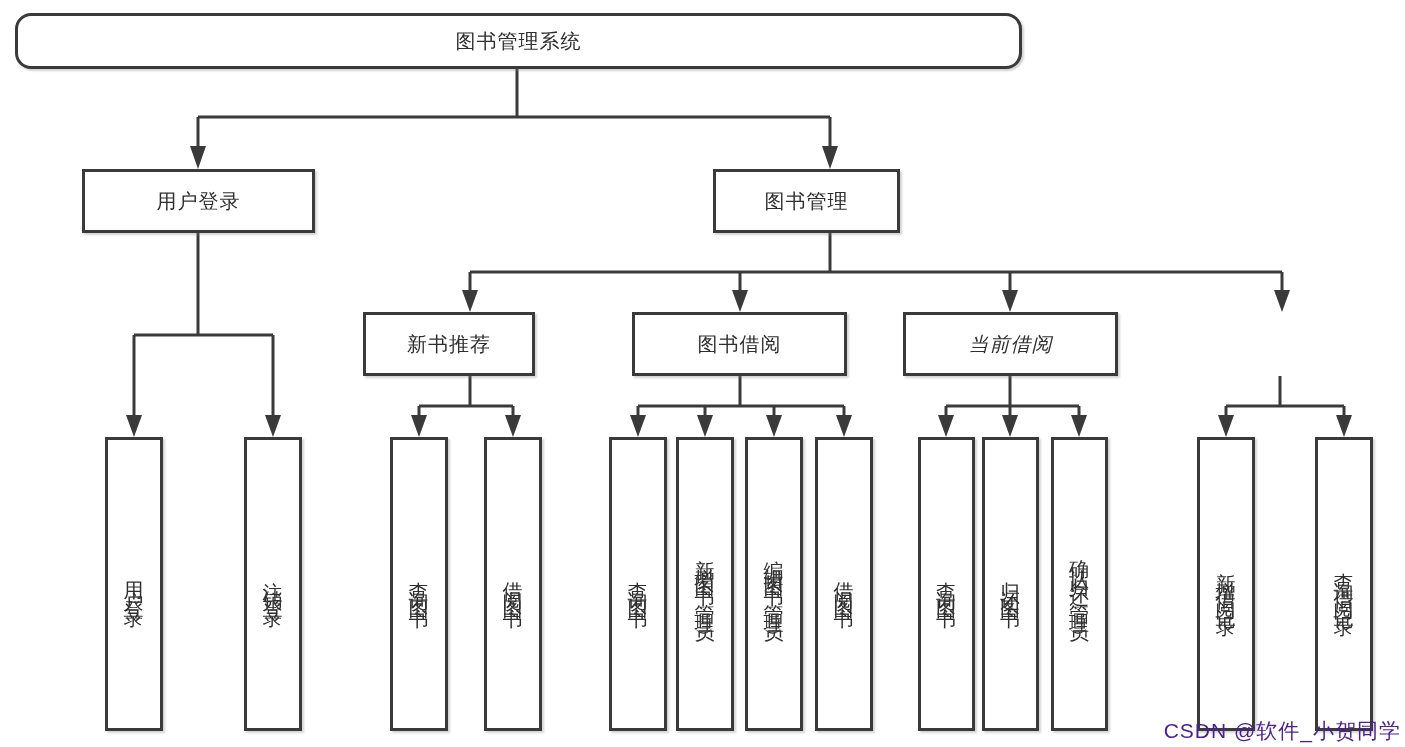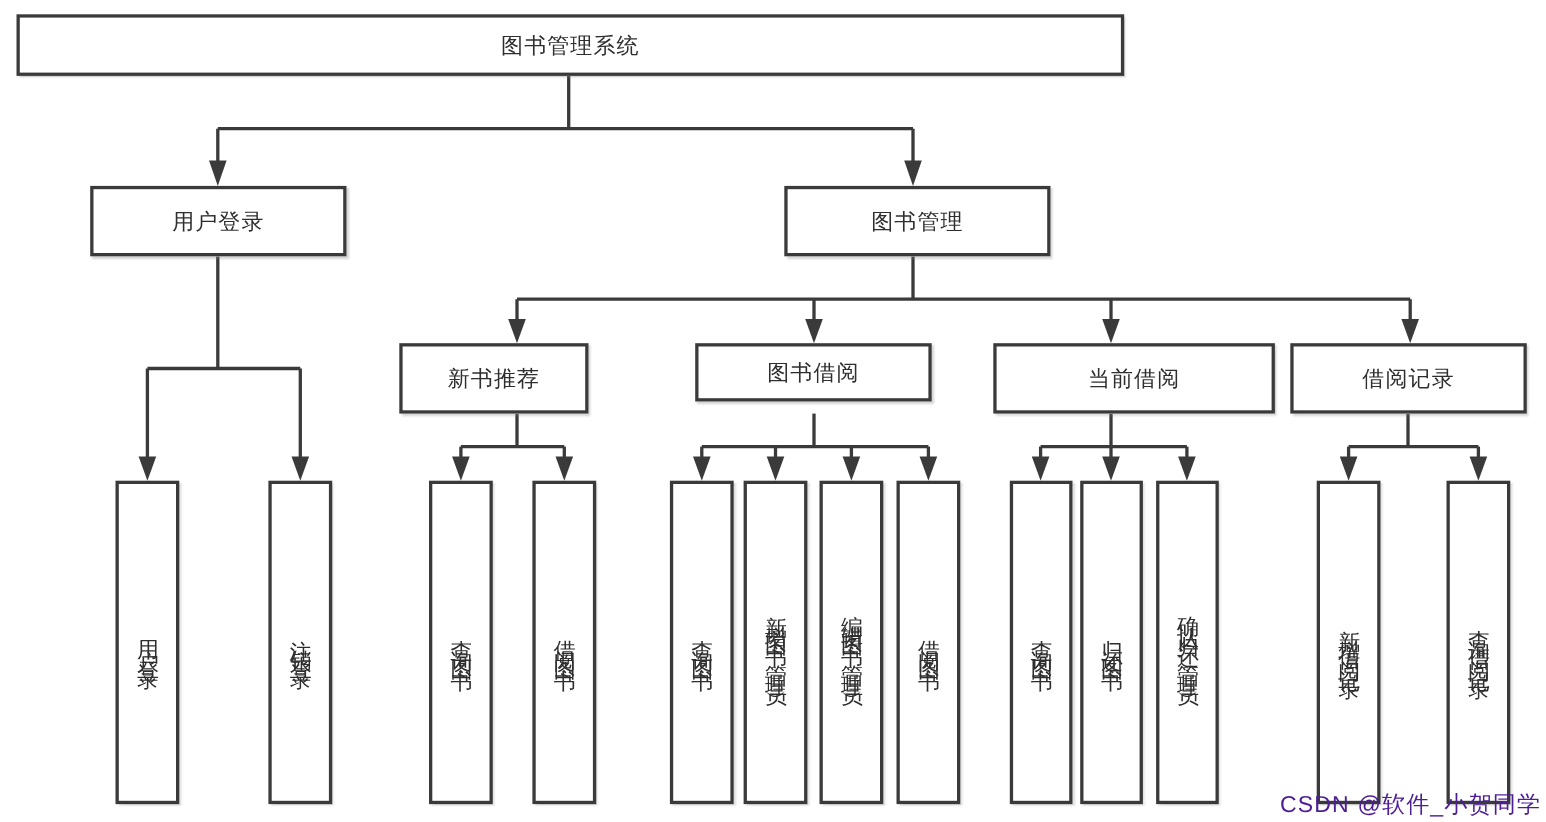--- a/index.html
+++ b/index.html
@@ -40,28 +40,28 @@
   }
   #watermark{
     position:absolute;
     right:4px;bottom:2px;
     font-size:21px;
     color:#4c1d95;
     letter-spacing:1px;
     z-index:5;
   }
   
-  #n-root{left:15px;top:13px;width:1007px;height:56px;}
+  #n-root{left:15px;top:13px;width:1007px;height:56px;border-radius:16px;}
   
   #n-l2-0{left:82px;top:169px;width:233px;height:64px;}
-  #n-l2-1{left:713px;top:169px;width:242px;height:64px;}
+  #n-l2-1{left:713px;top:169px;width:187px;height:64px;}
   
   #n-l3-0{left:363px;top:312px;width:172px;height:64px;}
-  #n-l3-1{left:632px;top:312px;width:215px;height:53px;text-align:center;}
-  #n-l3-2{left:903px;top:312px;width:256px;height:64px;}
+  #n-l3-1{left:632px;top:312px;width:215px;height:64px;text-align:center;}
+  #n-l3-2{left:903px;top:312px;width:215px;height:64px;font-style:italic;}
   #n-l3-3{left:1173px;top:312px;width:215px;height:64px;}
   
   #leaf-0{left:105px;}
   #leaf-1{left:244px;}
   #leaf-2{left:390px;}
   #leaf-3{left:484px;}
   #leaf-4{left:609px;}
   #leaf-5{left:676px;}
   #leaf-6{left:745px;}
   #leaf-7{left:815px;}
@@ -160,21 +160,20 @@
   </svg>
 
   <div class="hbox" id="n-root">图书管理系统</div>
 
   <div class="hbox" id="n-l2-0">用户登录</div>
   <div class="hbox" id="n-l2-1">图书管理</div>
 
   <div class="hbox" id="n-l3-0">新书推荐</div>
   <div class="hbox" id="n-l3-1">图书借阅</div>
   <div class="hbox" id="n-l3-2">当前借阅</div>
-  <div class="hbox" id="n-l3-3">借阅记录</div>
 
   <div class="vbox" id="leaf-0">
     <span>用户登录</span>
   </div>
   <div class="vbox" id="leaf-1">
     <span>注销登录</span>
   </div>
   <div class="vbox" id="leaf-2">
     <span>查询图书</span>
   </div>

